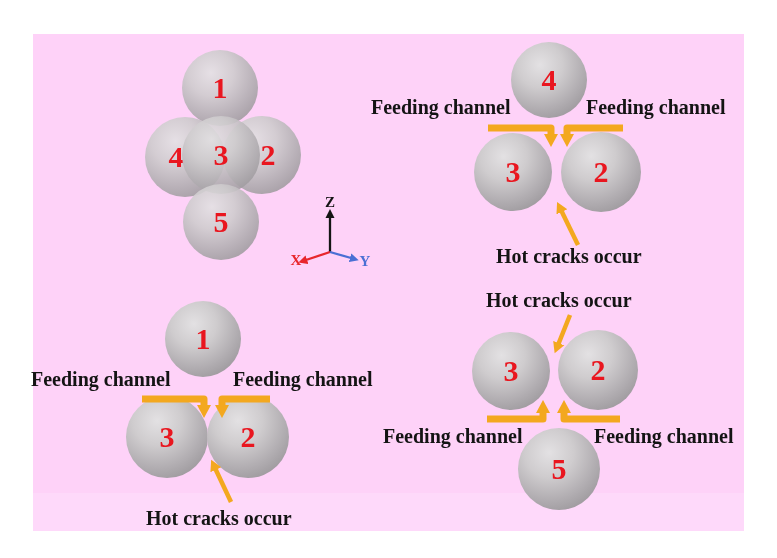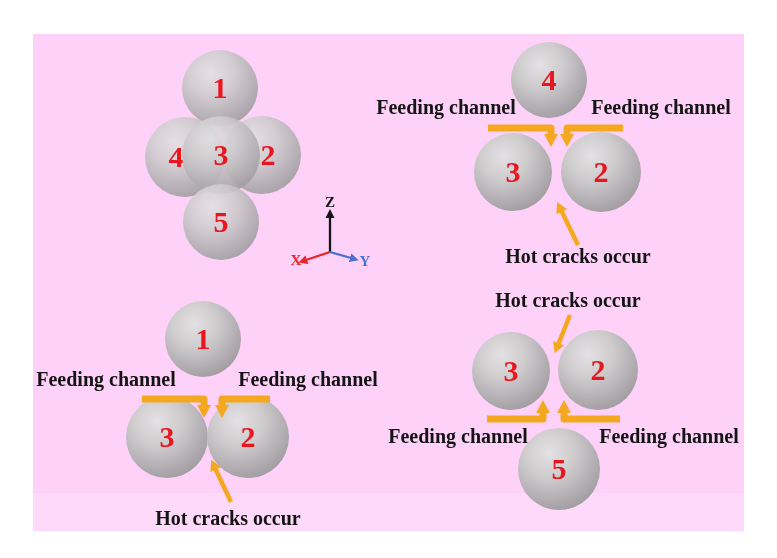--- a/index.html
+++ b/index.html
@@ -7,21 +7,21 @@
           font-family:"Liberation Serif","DejaVu Serif",serif;overflow:hidden;}
   #panel{position:absolute;left:33px;top:34px;width:711px;height:497px;background:var(--panel,#fed2f8);}
   #panel-lower{position:absolute;left:33px;top:493px;width:711px;height:38px;background:var(--panel-lower,#fed9fa);}
   .sphere{position:absolute;border-radius:50%;display:flex;align-items:center;justify-content:center;
           background:radial-gradient(circle at 38% 30%, #e3e1e3 0%, #cfccce 32%, #b1adb1 62%, #979397 88%, #8e8a8e 100%);}
   .sphere.ghost{background:radial-gradient(circle at 38% 30%, rgba(227,225,227,.9) 0%, rgba(207,204,206,.9) 32%, rgba(177,173,177,.9) 62%, rgba(151,147,151,.9) 88%, rgba(142,138,142,.9) 100%);}
   .num{font-weight:bold;font-size:30px;line-height:30px;color:var(--number-red,#e9161f);}
   .num.off-l{transform:translateX(-9px);}
   .num.off-r{transform:translateX(6px);}
   .lbl{position:absolute;font-weight:bold;font-size:20px;line-height:21px;color:var(--label-text,#141414);
-       text-align:center;white-space:nowrap;}
+       text-align:left;white-space:nowrap;}
   .axis-lbl{position:absolute;font-weight:bold;font-size:15px;line-height:15px;text-align:center;width:18px;}
   #axis-z-label{color:var(--axis-z-black,#141414);}
   #axis-x-label{color:var(--axis-x-red,#e8262c);}
   #axis-y-label{color:var(--axis-y-blue,#4a6fd4);}
   svg.overlay{position:absolute;left:0;top:0;pointer-events:none;}
   .larrow{stroke:var(--arrow,#f3a81f);stroke-width:7;fill:none;stroke-linejoin:round;stroke-linecap:butt;}
   .darrow{stroke:var(--arrow,#f3a81f);stroke-width:4.5;fill:none;stroke-linecap:butt;}
   .axis{fill:none;stroke-width:2.3;}
   .axis.z{stroke:var(--axis-z-black,#141414);}
   .axis.x{stroke:var(--axis-x-red,#e8262c);}

